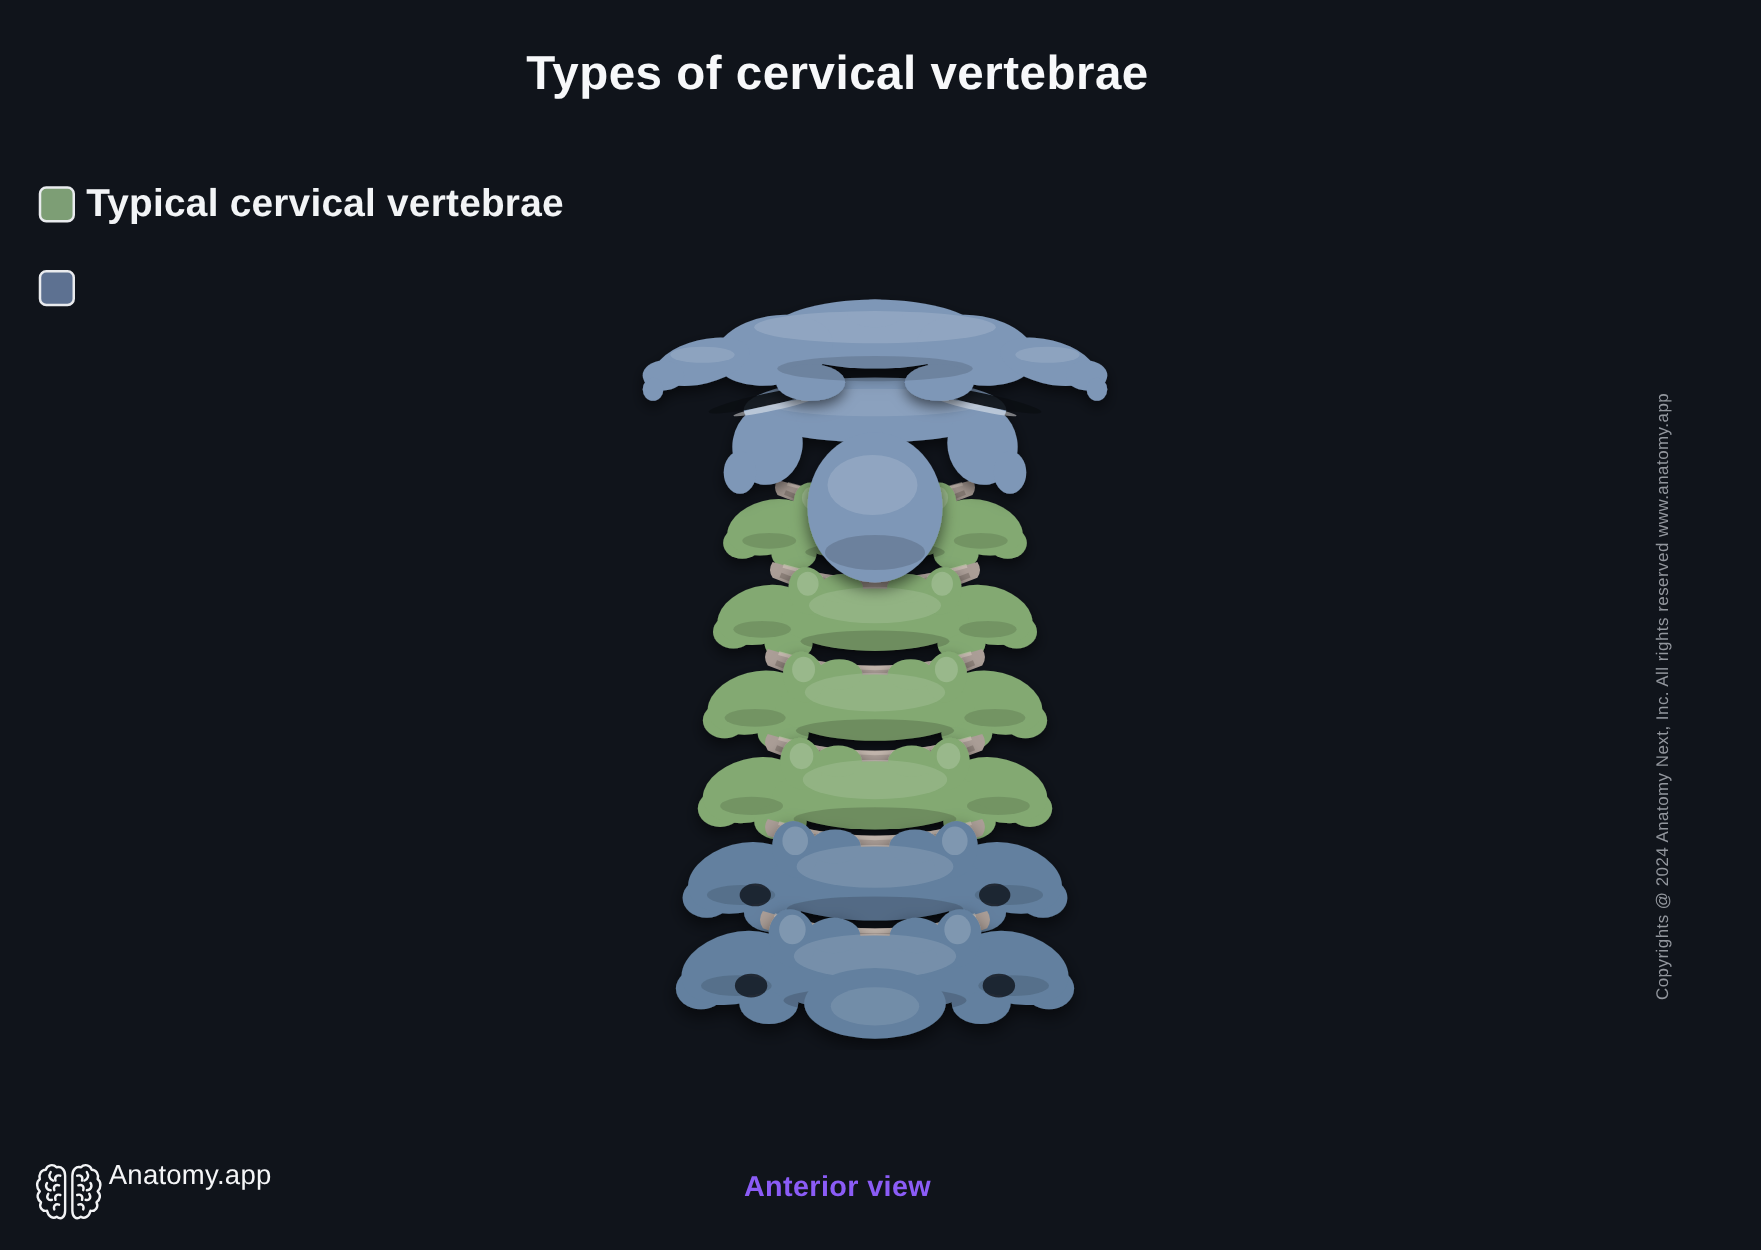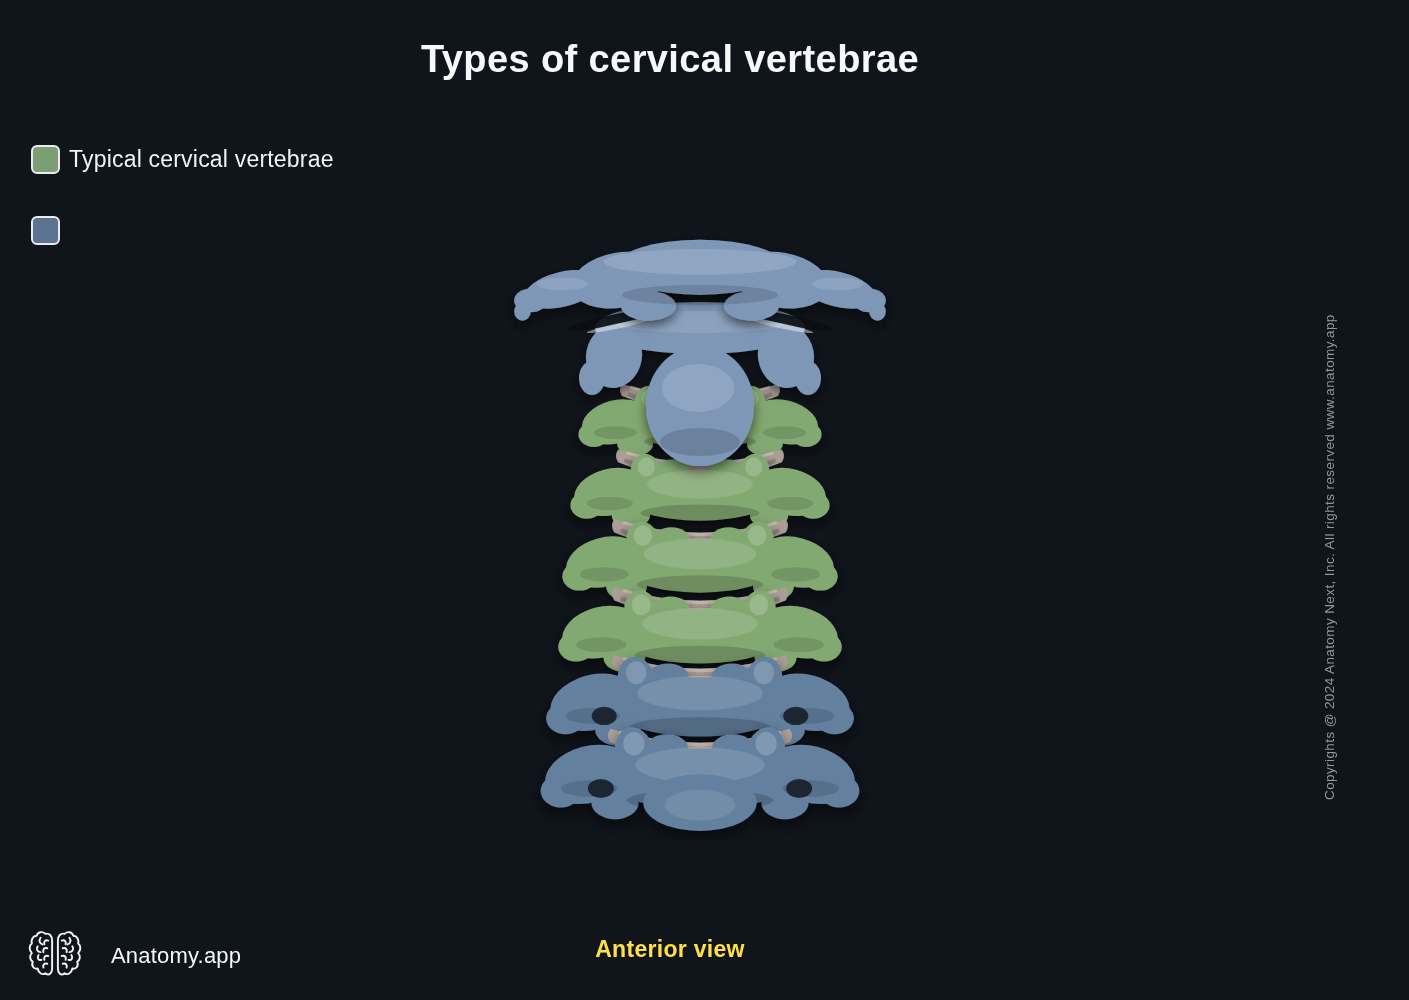--- a/index.html
+++ b/index.html
@@ -32,41 +32,41 @@
   .legend-item.second { top: 216px; }
   .swatch {
     width: 29px; height: 29px;
     border: 2px solid #e9ebee;
     border-radius: 6px;
     box-sizing: border-box;
     flex: 0 0 auto;
   }
   .legend-label {
     color: #f2f4f6;
-    font-size: 23px; font-weight: 400;
+    font-size: 31px; font-weight: 700;
     letter-spacing: 0.2px;
   }
   .spine-figure {
     position: absolute; left: 490px; top: 220px;
     width: 420px; height: 620px; margin: 0;
   }
   .tint-typical        { color: var(--c-typical,  #85aa74); }
   .tint-atypical       { color: var(--c-atypical, #7e97b7); }
   .tint-atypical-dark  { color: var(--c-atypical-dark, #64809f); }
   .tint-disc           { color: var(--c-disc, #ab9e97); }
   .view-caption {
     position: absolute; top: 936px; left: 0; right: 0;
     text-align: center;
-    color: #fde047;
+    color: #8b5cf6;
     font-size: 23px; font-weight: 600;
     letter-spacing: 0.3px;
   }
   .brand-footer {
     position: absolute; left: 28px; top: 927px;
-    display: flex; align-items: center; gap: 29px;
+    display: flex; gap: 5px;
   }
   .brand-logo svg { display: block; width: 54px; height: 58px; }
   .brand-name {
     color: #f5f6f8;
     font-size: 22px; font-weight: 500;
     letter-spacing: 0.2px;
   }
   .copyright-vertical {
     position: absolute; right: 3px; top: 244px; height: 556px;
     writing-mode: vertical-rl;

